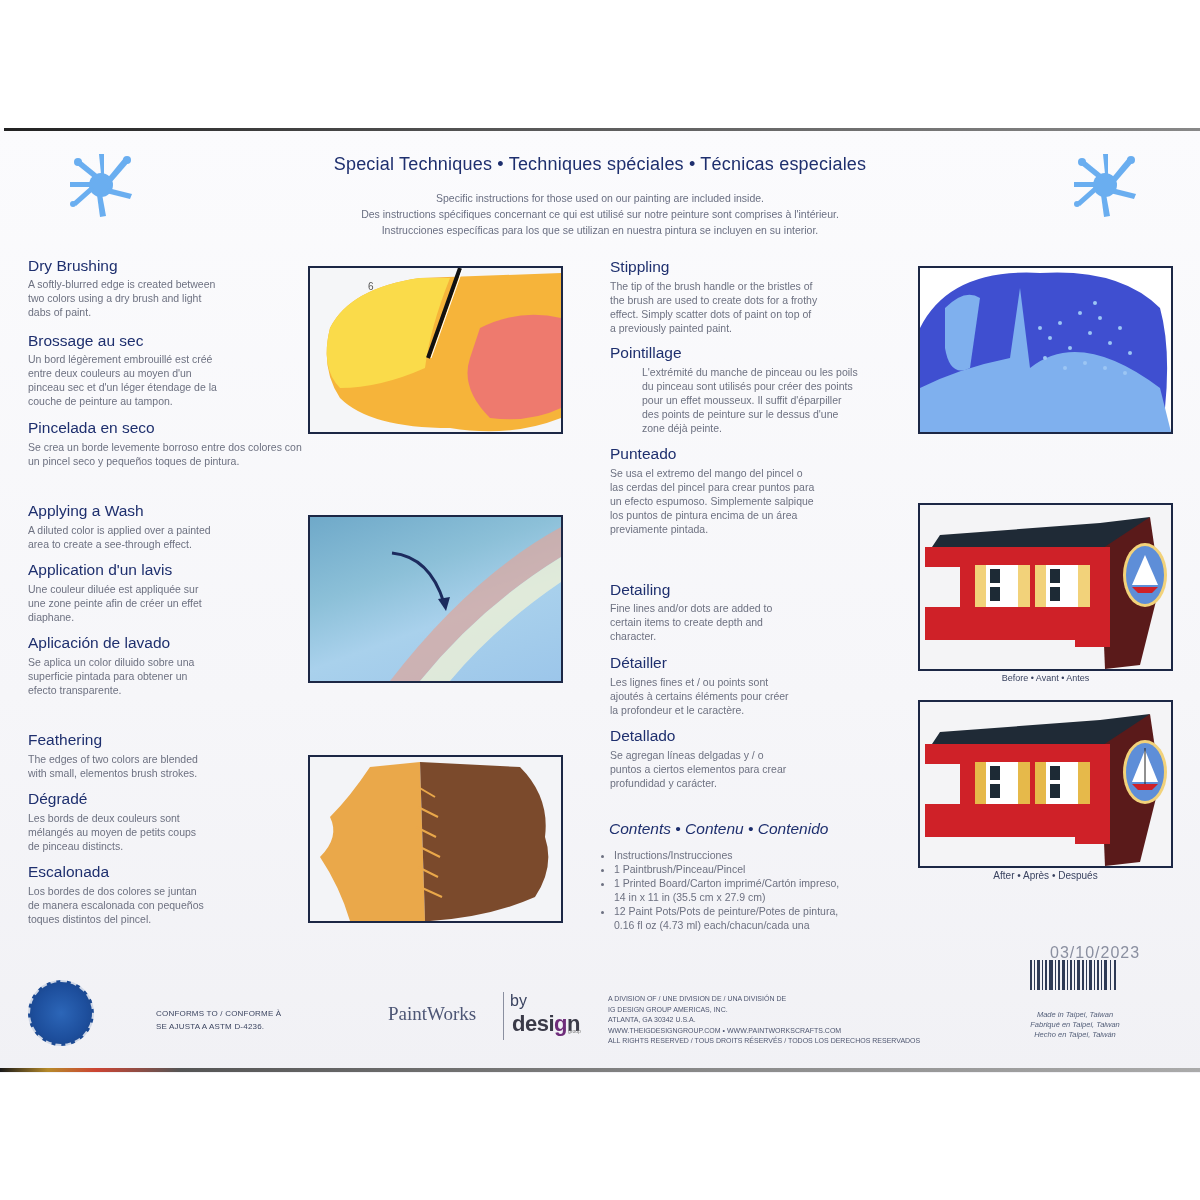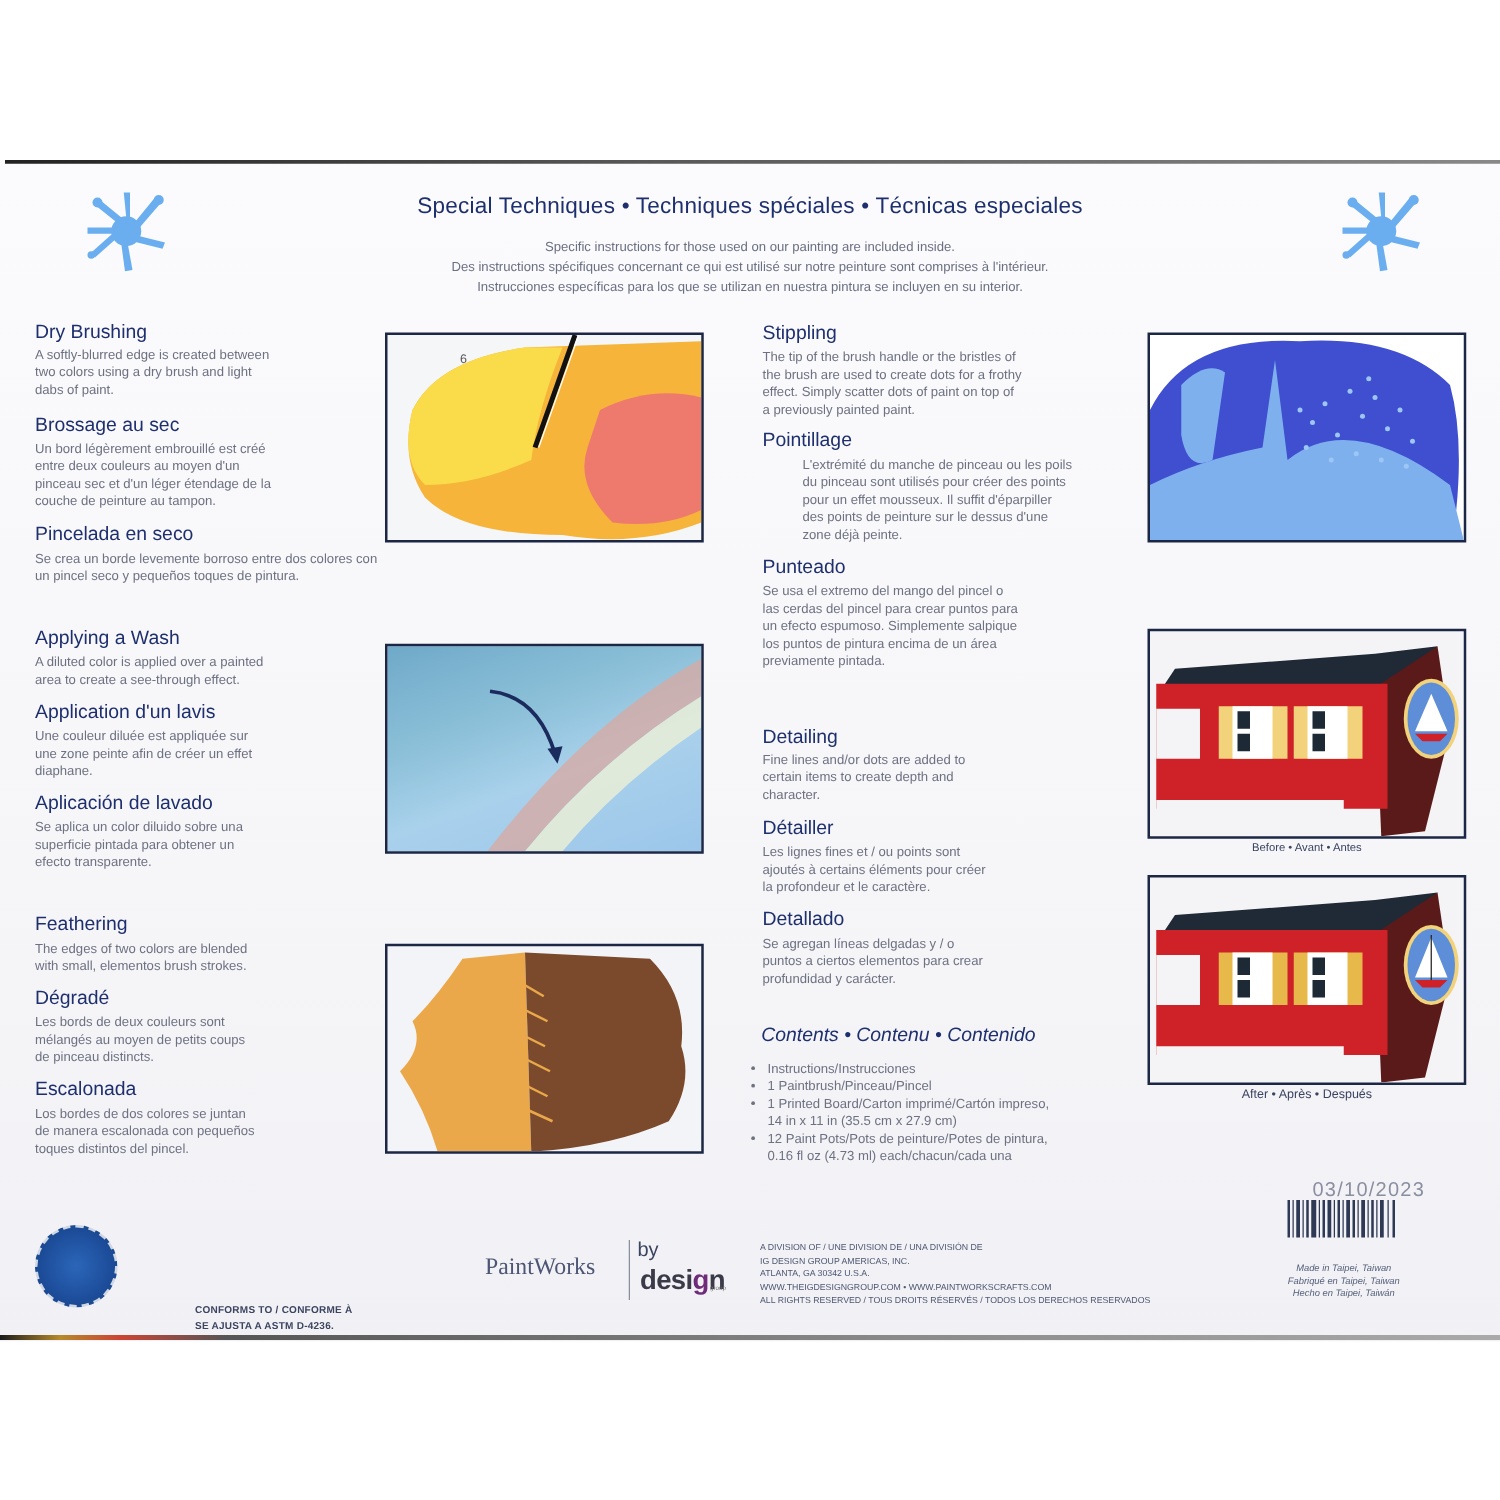--- a/index.html
+++ b/index.html
@@ -14,21 +14,21 @@
   .sec-p{position:absolute;font-size:10.5px;line-height:14px;color:#6d7181;}
   .photo{position:absolute;border:2px solid #1c2745;overflow:hidden;box-sizing:border-box;}
   .caption{position:absolute;font-size:9px;color:#3a4360;text-align:center;}
   .contents-h{position:absolute;left:609px;top:820px;font-size:15.5px;color:#1e2f6e;font-style:italic;}
   .contents-list{position:absolute;left:600px;top:848px;margin:0;padding:0 0 0 14px;font-size:10.5px;line-height:14px;color:#6d7181;width:330px;}
   .contents-list li{margin:0 0 0 0;}
   .date{position:absolute;left:1050px;top:944px;font-size:16px;color:#8a8fa0;letter-spacing:1px;}
   .barcode{position:absolute;left:1028px;top:960px;width:92px;height:36px;}
   .made{position:absolute;left:1020px;top:1010px;width:110px;font-size:7.5px;line-height:10px;color:#55607a;text-align:center;font-style:italic;}
   .seal{position:absolute;left:28px;top:980px;width:66px;height:66px;border-radius:50%;background:radial-gradient(circle at 50% 50%,#2c66b8 0%,#1d4e9c 60%,#173f7f 100%);border:2px dashed #cfd7e6;box-sizing:border-box;}
-  .conform{position:absolute;left:156px;top:1041px;font-size:8px;line-height:13px;color:#3c4560;letter-spacing:0.2px;font-weight:bold;}
+  .conform{position:absolute;left:156px;top:1007px;font-size:8px;line-height:13px;color:#3c4560;letter-spacing:0.2px;}
   .pw-logo{position:absolute;left:388px;top:1003px;font-family:"Liberation Serif",serif;font-size:19px;color:#4d5675;}
   .logo-div{position:absolute;left:503px;top:992px;width:1px;height:48px;background:#8a8fa0;}
   .by{position:absolute;left:510px;top:992px;font-size:16px;color:#3a4360;}
   .design{position:absolute;left:512px;top:1011px;font-size:22px;font-weight:bold;color:#3a3a48;letter-spacing:-0.5px;}
   .design .g{color:#6e2c7a;}
   .group{position:absolute;left:568px;top:1028px;font-size:5px;color:#777;}
   .company{position:absolute;left:608px;top:994px;font-size:7px;line-height:10.5px;color:#4e5670;}
 </style>
 </head>
 <body>

